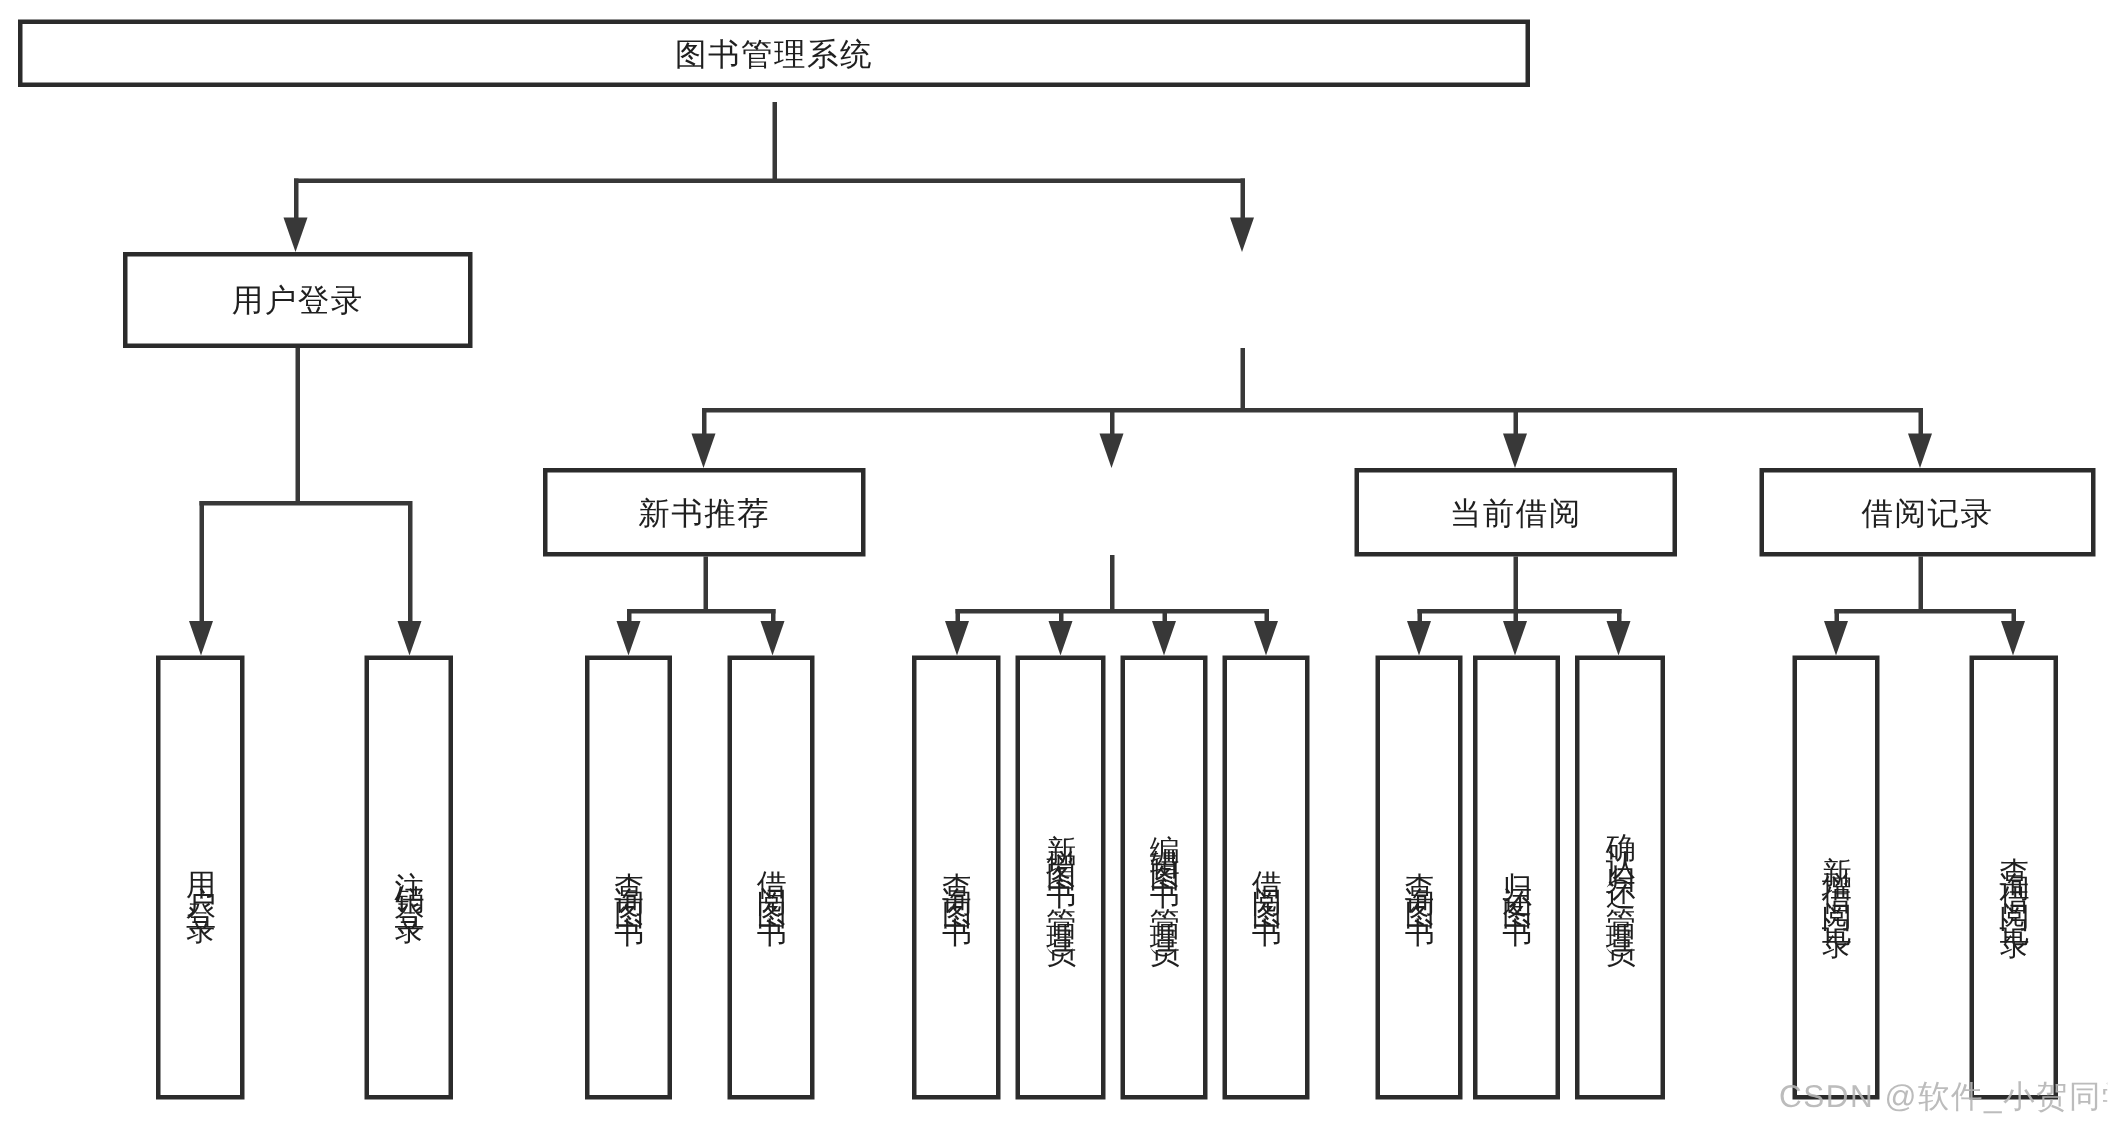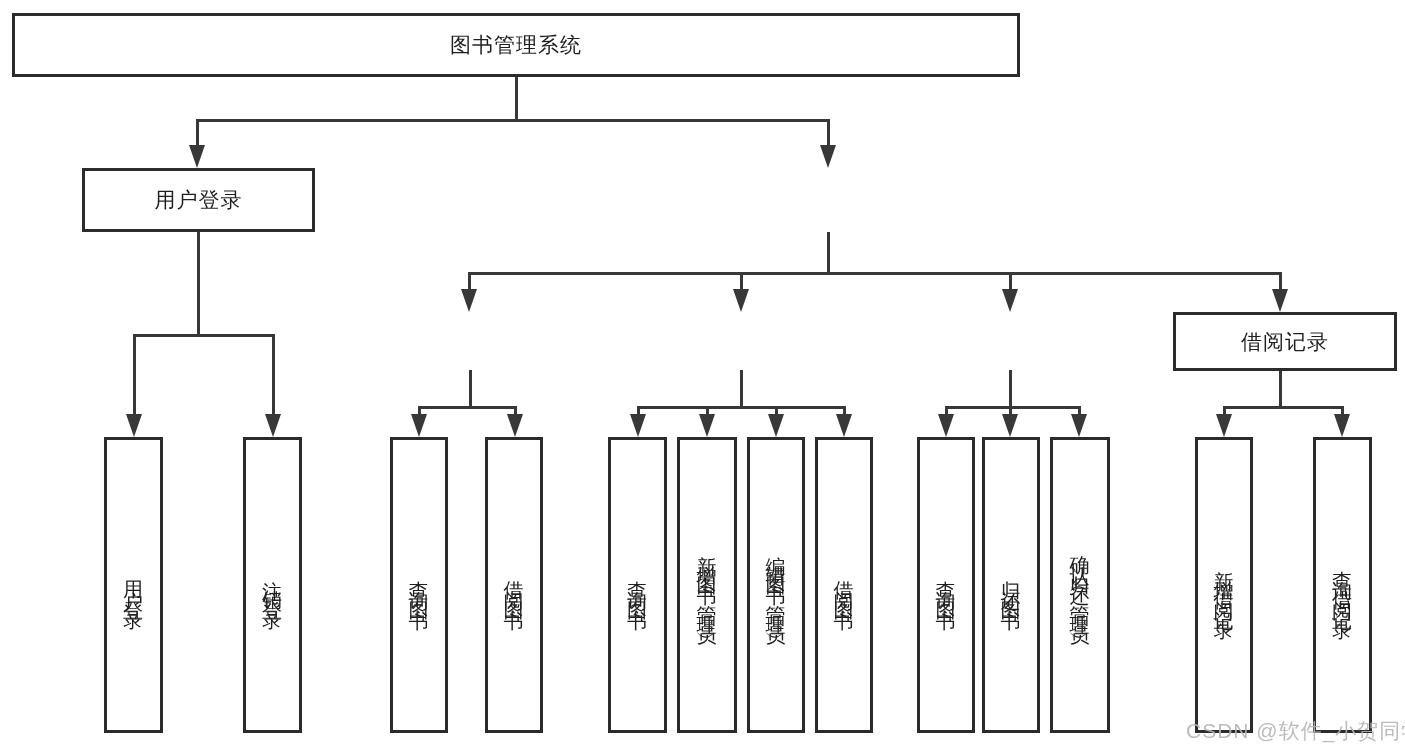--- a/index.html
+++ b/index.html
@@ -78,21 +78,21 @@
     white-space: nowrap;
     z-index: 3;
     opacity: 0.9;
   }
 </style>
 </head>
 <body>
 
 <div id="canvas">
 
-  <div class="node" style="left:12px;top:13px;width:1008px;height:64px;">
+  <div class="node" style="left:12px;top:13px;width:1008px;height:45px;">
     <span>图书管理系统</span>
   </div>
 
   <div class="vl" style="left:515px;top:68px;height:52px;"></div>
   <div class="hl" style="left:196px;top:119px;width:634px;"></div>
   <div class="vl" style="left:196px;top:119px;height:28px;"></div>
   <div class="ar" style="left:189px;top:145px;"></div>
   <div class="vl" style="left:827px;top:119px;height:28px;"></div>
   <div class="ar" style="left:820px;top:145px;"></div>
 
@@ -111,20 +111,26 @@
   <div class="hl" style="left:468px;top:272px;width:813px;"></div>
   <div class="vl" style="left:468px;top:272px;height:18px;"></div>
   <div class="ar" style="left:461px;top:289px;"></div>
   <div class="vl" style="left:740px;top:272px;height:18px;"></div>
   <div class="ar" style="left:733px;top:289px;"></div>
   <div class="vl" style="left:1009px;top:272px;height:18px;"></div>
   <div class="ar" style="left:1002px;top:289px;"></div>
   <div class="vl" style="left:1279px;top:272px;height:18px;"></div>
   <div class="ar" style="left:1272px;top:289px;"></div>
 
+  <div class="node" style="left:362px;top:312px;width:215px;height:59px;">
+    <span>新书推荐</span>
+  </div>
+  <div class="node" style="left:903px;top:312px;width:215px;height:59px;">
+    <span>当前借阅</span>
+  </div>
   <div class="node" style="left:1173px;top:312px;width:224px;height:59px;">
     <span>借阅记录</span>
   </div>
 
   <div class="vl" style="left:469px;top:370px;height:38px;"></div>
   <div class="hl" style="left:418px;top:406px;width:99px;"></div>
   <div class="vl" style="left:418px;top:406px;height:10px;"></div>
   <div class="ar" style="left:411px;top:414px;"></div>
   <div class="vl" style="left:514px;top:406px;height:10px;"></div>
   <div class="ar" style="left:507px;top:414px;"></div>

